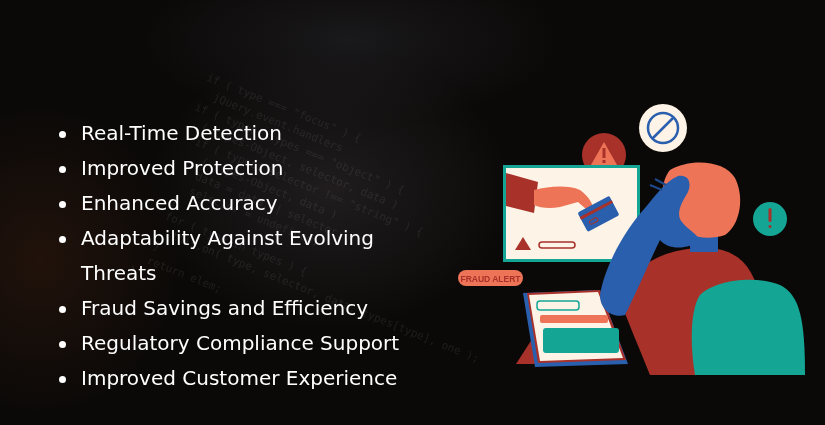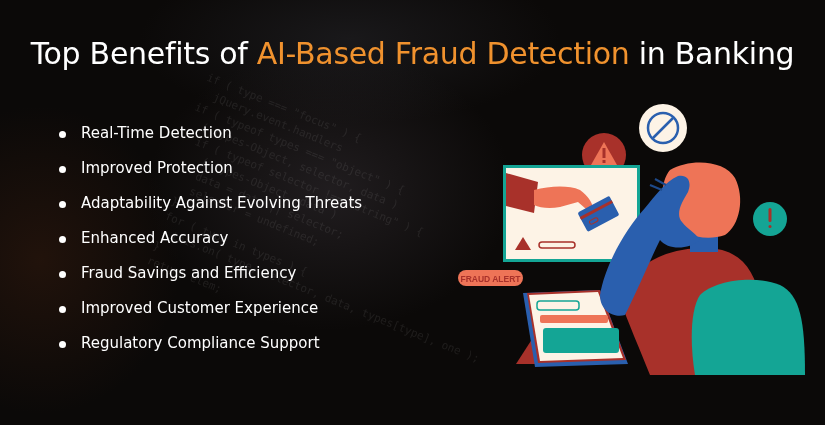--- a/index.html
+++ b/index.html
@@ -8,21 +8,21 @@
       background:
         radial-gradient(ellipse 260px 200px at 330px 190px, rgba(50,45,50,0.55), rgba(0,0,0,0) 70%),
         radial-gradient(ellipse 200px 220px at 40px 260px, rgba(60,30,15,0.45), rgba(0,0,0,0) 70%),
         radial-gradient(ellipse 300px 120px at 350px 40px, rgba(40,40,45,0.5), rgba(0,0,0,0) 70%),
         #0b0908; }
     .code-bg { position:absolute; left:210px; top:70px; width:400px; height:330px; transform:rotate(22deg); transform-origin:0 0;
       font-family:"DejaVu Sans Mono", monospace; font-size:11px; line-height:16px; color:rgba(255,255,255,0.08); white-space:pre; pointer-events:none; }
     .title { position:absolute; left:0; top:14px; width:825px; text-align:center; color:#fff; font-family:"DejaVu Sans", sans-serif; font-size:30px; line-height:40px; font-weight:normal; letter-spacing:-0.3px; }
     .title .hl { color:#f0922e; }
     .benefits { position:absolute; left:56px; top:116px; margin:0; padding:0; list-style:none; }
-    .benefits li { position:relative; padding-left:25px; color:#fff; font-family:"DejaVu Sans", sans-serif; font-size:15px; line-height:35px; width:360px; }
+    .benefits li { position:relative; padding-left:25px; color:#fff; font-family:"DejaVu Sans", sans-serif; font-size:20px; line-height:35px; width:360px; }
     .benefits li::before { content:""; position:absolute; left:3px; top:15px; width:7px; height:7px; border-radius:50%; background:#fff; }
     .illus { position:absolute; left:450px; top:90px; width:375px; height:300px; }
   </style>
 </head>
 <body>
 
 <div class="canvas">
   <div class="code-bg">if ( type === "focus" ) {
   jQuery.event.handlers
 if ( typeof types === "object" ) {
@@ -31,30 +31,29 @@
     ( types-Object, data )
     data = data || selector;
     selector = undefined;
   }
   for ( type in types ) {
     this.on( type, selector, data, types[type], one );
   }
   return elem;
 }</div>
 
-  <h1 class="title"><span>Top Benefits of </span><span class="hl">AI-Based Fraud Detection</span><span> in Banking</span></h1>
 
   <ul class="benefits">
     <li>Real-Time Detection</li>
     <li>Improved Protection</li>
+    <li>Enhanced Accuracy</li>
     <li>Adaptability Against Evolving Threats</li>
-    <li>Enhanced Accuracy</li>
     <li>Fraud Savings and Efficiency</li>
+    <li>Regulatory Compliance Support</li>
     <li>Improved Customer Experience</li>
-    <li>Regulatory Compliance Support</li>
   </ul>
 
   <svg class="illus" viewBox="0 0 375 300">
 
     <g>
       <circle cx="213" cy="38" r="24" fill="#fdf3e6"></circle>
       <circle cx="213" cy="38" r="15" fill="none" stroke="#2a5fae" stroke-width="2.5"></circle>
       <line x1="203" y1="48" x2="223" y2="28" stroke="#2a5fae" stroke-width="2.5"></line>
     </g>
 

